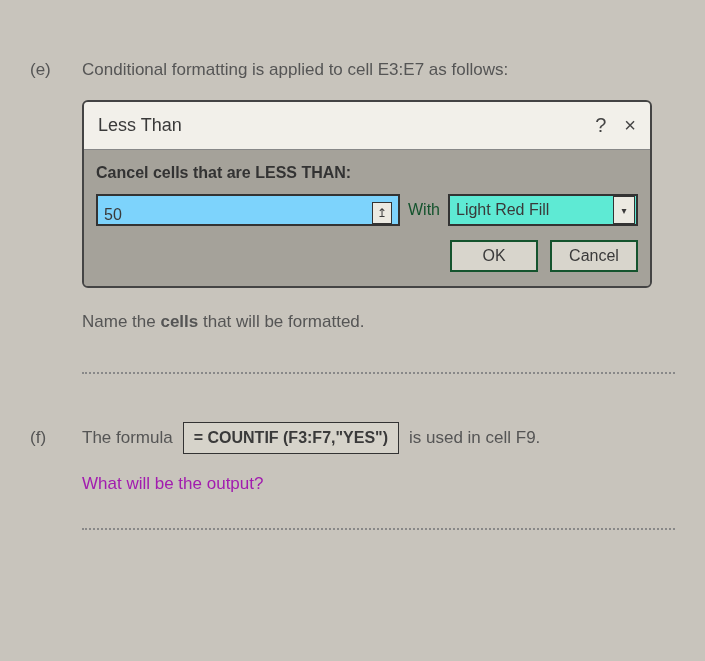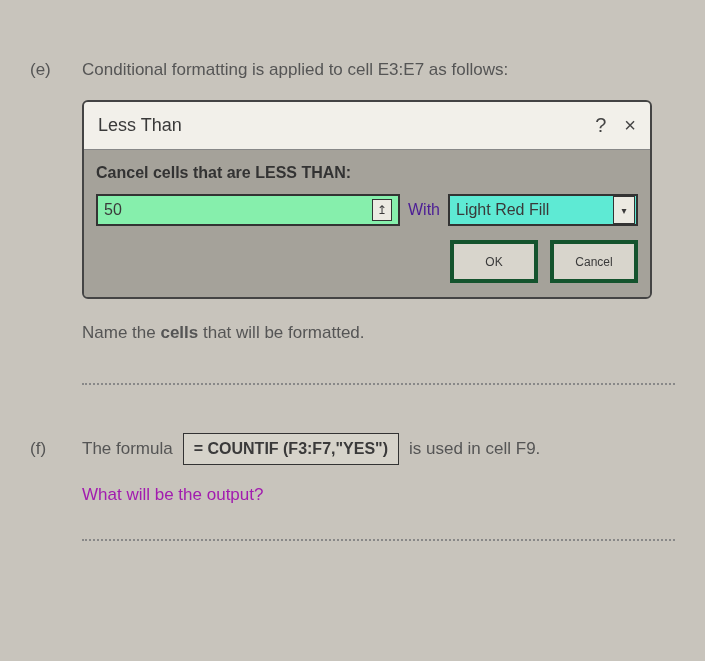--- a/index.html
+++ b/index.html
@@ -75,43 +75,43 @@
     }
     .input-row {
       display: flex;
       align-items: center;
       gap: 8px;
       margin-bottom: 14px;
     }
     .value-input {
       flex: 1;
       display: flex;
-      align-items: center;
-      background: #86efac;
+      align-items: flex-end;
+      background: #7dd3fc;
       border: 2px solid #333;
       height: 32px;
       padding: 0 6px;
       font-size: 16px;
     }
     .value-input .input-text {
       flex: 1;
     }
     .collapse-icon {
       width: 20px;
       height: 22px;
       border: 1.5px solid #333;
       display: flex;
       align-items: center;
       justify-content: center;
       font-size: 12px;
       background: #eceae2;
     }
     .with-label {
       font-size: 16px;
-      color: #4c1d95;
+      color: #14532d;
     }
     .format-select {
       width: 190px;
       background: #5eead4;
       border: 2px solid #333;
       height: 32px;
       display: flex;
       align-items: center;
       padding: 0 0 0 6px;
       font-size: 16px;
@@ -130,24 +130,24 @@
       background: #eceae2;
       margin-right: 1px;
     }
     .button-row {
       display: flex;
       justify-content: flex-end;
       gap: 12px;
     }
     .dlg-button {
       min-width: 88px;
-      height: 43px;
-      border: 4px solid #14532d;
+      height: 32px;
+      border: 2px solid #14532d;
       background: #d8d5cc;
-      font-size: 12px;
+      font-size: 16px;
       display: flex;
       align-items: center;
       justify-content: center;
     }
     .instr-line {
       margin-left: 52px;
       font-size: 17px;
       color: #555;
       margin-bottom: 16px;
     }

